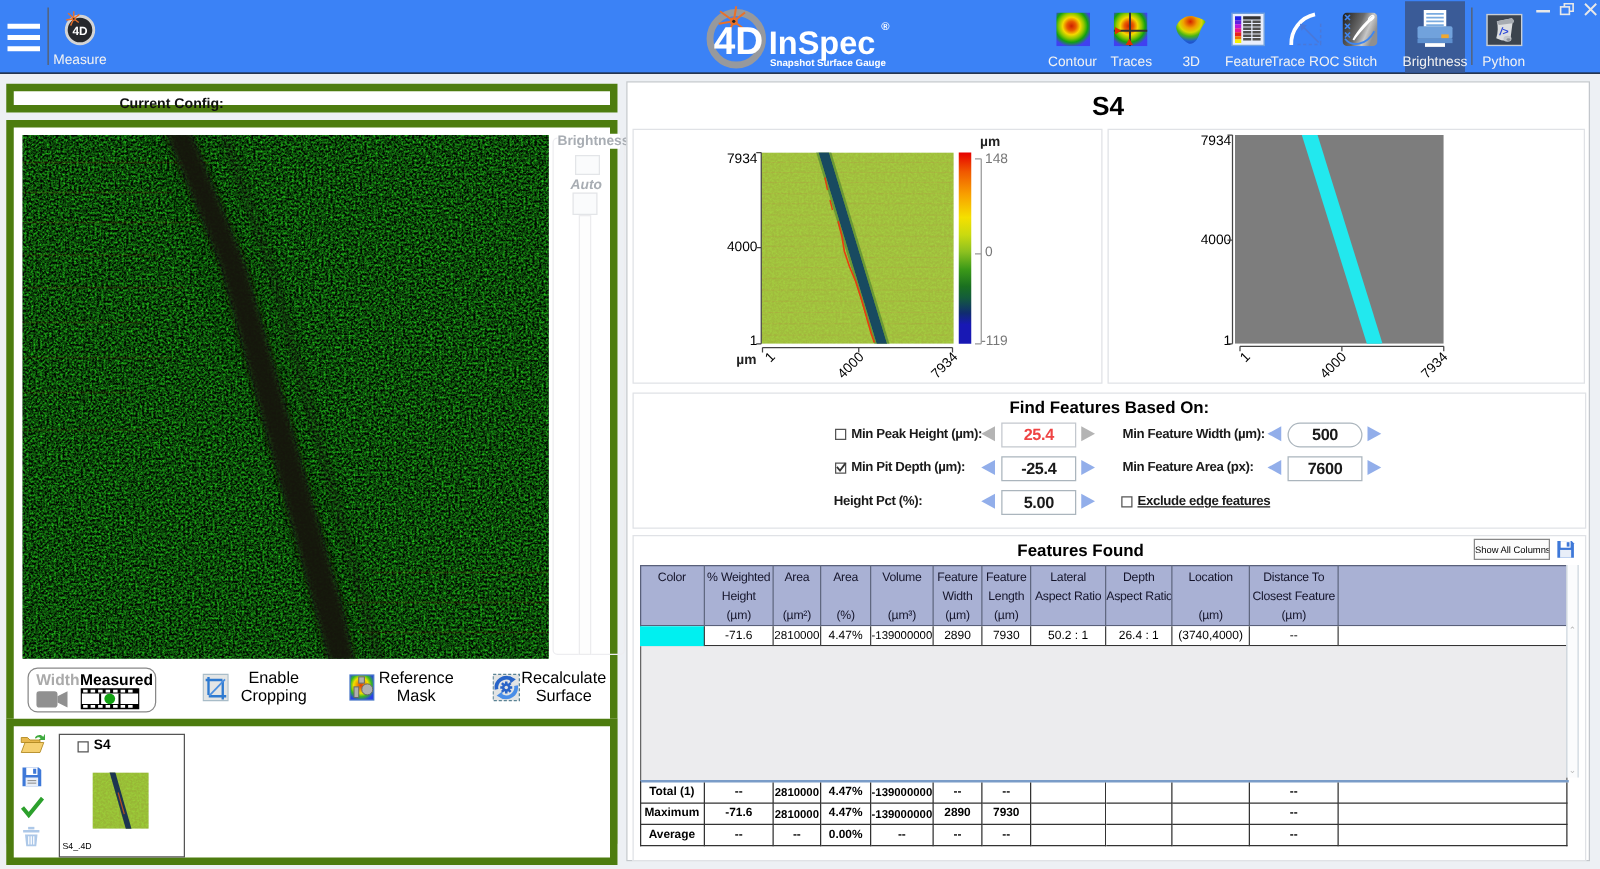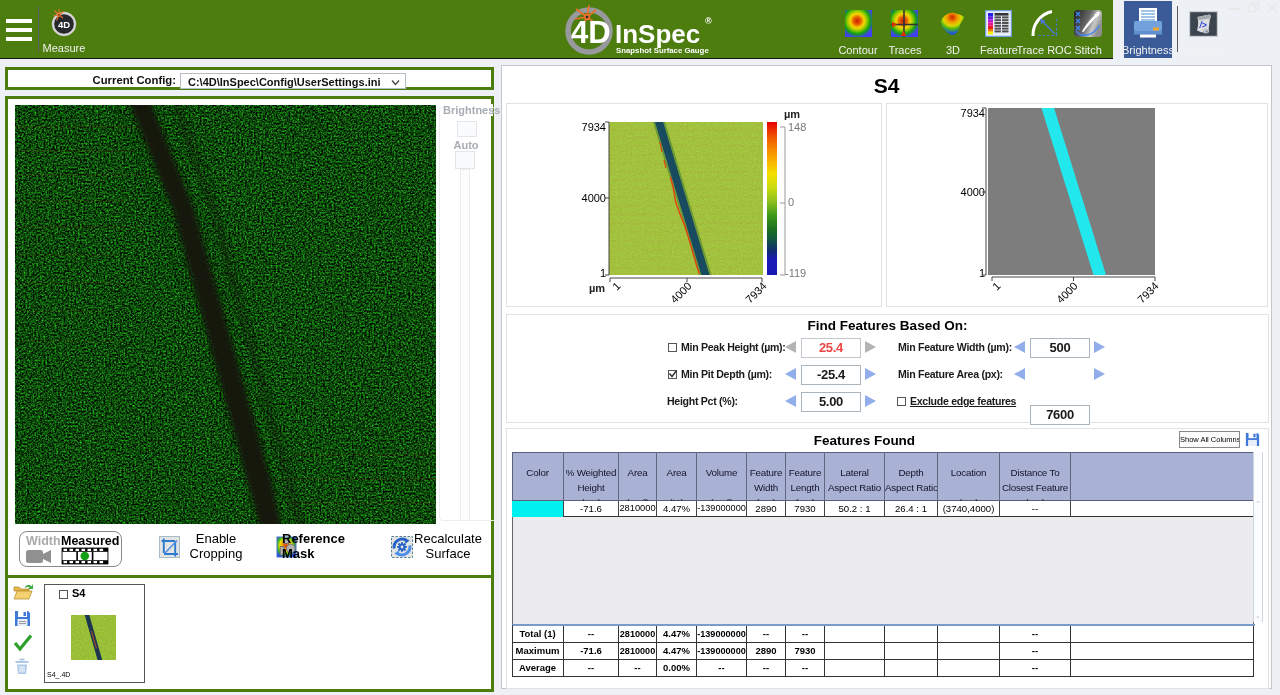--- a/index.html
+++ b/index.html
@@ -1,28 +1,28 @@
 <!DOCTYPE html>
 <html><head>
 <meta charset="utf-8">
 <style>
   html,body{margin:0;padding:0;width:1280px;height:695px;overflow:hidden;
     font-family:"Liberation Sans",sans-serif;background:#edf0f4;}
   .abs{position:absolute;}
-  .topbar{position:absolute;left:0;top:0;width:1113px;height:59px;background:#4d7c0f;border-bottom:1px solid #131519;box-sizing:border-box;}
+  .topbar{position:absolute;left:0;top:0;width:1280px;height:59px;background:#3b82f6;border-bottom:1px solid #131519;box-sizing:border-box;}
   .tlabel{position:absolute;color:#f2f2f2;font-size:11px;text-align:center;white-space:nowrap;}
-  .panelL{position:absolute;background:#fff;border:3px solid #4d7c0f;box-sizing:border-box;}
+  .panelL{position:absolute;background:#fff;border:6px solid #4d7c0f;box-sizing:border-box;}
   .panelR{position:absolute;background:#fff;border:1px solid #c3c7cc;box-sizing:border-box;}
   .subbox{position:absolute;background:#fff;border:1px solid #e0e2e6;box-sizing:border-box;}
   .spin{position:absolute;width:60px;height:20px;border:1px solid #abb5bd;box-sizing:border-box;
     background:#fff;text-align:center;font-size:13px;line-height:18px;}
   .arrL{position:absolute;width:0;height:0;border-style:solid;border-width:6.5px 11px 6.5px 0;}
   .arrR{position:absolute;width:0;height:0;border-style:solid;border-width:6.5px 0 6.5px 11px;}
   .cb{position:absolute;width:9px;height:9px;border:1px solid #555;background:#fff;box-sizing:border-box;}
-  .hdrcell{position:absolute;box-sizing:border-box;font-size:9.8px;line-height:15px;padding-top:13px;
+  .hdrcell{position:absolute;box-sizing:border-box;font-size:9.8px;line-height:15px;padding-top:3px;
     color:#14142a;text-align:center;border-right:1px solid #606880;overflow:hidden;letter-spacing:-0.2px;}
   .dcell{position:absolute;box-sizing:border-box;font-size:9.6px;color:#000;text-align:center;
     border-right:1px solid #444;line-height:15px;white-space:nowrap;overflow:hidden;}
   .scell{position:absolute;box-sizing:border-box;font-size:9.5px;font-weight:bold;color:#000;
     text-align:center;border-right:1px solid #333;border-bottom:1px solid #333;line-height:16px;
     white-space:nowrap;overflow:hidden;}
 </style>
 </head>
 <body>
 <div class="topbar" id="topbar">
@@ -191,26 +191,20 @@
     <line x1="3" y1="8" x2="14" y2="8" stroke="#e8e8e8" stroke-width="2"></line>
     <rect x="22.5" y="4.5" width="7" height="6" fill="none" stroke="#e8e8e8" stroke-width="1.3"></rect>
     <path d="M25.5,4.5 v-2.5 h7 v6 h-2.5" fill="none" stroke="#e8e8e8" stroke-width="1.3"></path>
     <path d="M42,2 l9,9 M51,2 l-9,9" stroke="#e8e8e8" stroke-width="1.5"></path>
   </svg>
 </div>
 <div id="leftside">
 
   <div class="panelL" style="left:5px;top:67px;width:489px;height:23px;">
     <div style="position:absolute;left:20px;top:4px;width:148px;text-align:right;font-size:11.3px;font-weight:bold;color:#111;">Current Config:</div>
-    <div style="position:absolute;left:172px;top:3px;width:226px;height:16px;border:1px solid #b5bcc4;background:#fff;box-sizing:border-box;">
-      <span style="position:absolute;left:7px;top:1.5px;font-size:11px;font-weight:bold;color:#111;white-space:nowrap;">C:\4D\InSpec\Config\UserSettings.ini</span>
-      <svg style="position:absolute;right:5px;top:4.5px;" width="9" height="7" viewBox="0 0 9 7">
-          <path d="M1,1.5 L4.5,5.5 L8,1.5" fill="none" stroke="#444" stroke-width="1.3"></path>
-        </svg>
-    </div>
   </div>
 
   <div class="panelL" style="left:5px;top:96px;width:489px;height:579px;">
     <svg style="position:absolute;left:7px;top:6px;" width="421" height="419" viewBox="0 0 421 419">
       <defs>
         <filter id="gnoise" x="0" y="0" width="100%" height="100%" color-interpolation-filters="sRGB">
           <feTurbulence type="fractalNoise" baseFrequency="0.55" numOctaves="3" seed="11" stitchTiles="stitch"></feTurbulence>
           <feColorMatrix type="matrix" values="0.28 0 0 0 -0.085  1.5 0 0 0 -0.45  0.22 0 0 0 -0.065  0 0 0 0 1"></feColorMatrix>
         </filter>
         <filter id="bandblur" x="-20%" y="-5%" width="140%" height="110%">
@@ -241,21 +235,21 @@
           <line x1="270" y1="398" x2="421" y2="398" opacity="0.5"></line>
       </g>
       <path d="M113,-4 L135,-4 L179,103 L257,378 L267,423 L245,423 L157,103 Z" fill="#19130a" opacity="0.96" filter="url(#bandblur)"></path>
       <path d="M160,-4 L198,103 L274,378 L286,423" fill="none" stroke="#121608" stroke-width="8" opacity="0.35" filter="url(#bandblur)"></path>
       <path d="M99,-4 L143,103 L166,185" fill="none" stroke="#0e3008" stroke-width="3.5" opacity="0.4" filter="url(#bandblur)"></path>
     </svg>
 
     <div style="position:absolute;left:431px;top:8px;width:56px;height:412px;border:1px solid #ededf0;border-radius:4px;"></div>
     <span style="position:absolute;left:435px;top:5px;width:50px;text-align:center;font-size:11px;font-weight:bold;color:#a8adb3;background:#fff;">Brightness</span>
     <div style="position:absolute;left:449px;top:22px;width:18px;height:14px;border:1px solid #e3e5e8;background:#fafbfc;"></div>
-    <span style="position:absolute;left:435px;top:40px;width:46px;text-align:center;font-size:11px;font-weight:bold;color:#a8adb3;">Auto</span>
+    <span style="position:absolute;left:435px;top:40px;width:46px;text-align:center;font-size:11px;font-weight:bold;color:#a8adb3;font-style:italic;">Auto</span>
     <div style="position:absolute;left:447px;top:52px;width:18px;height:16px;border:1px solid #e3e5e8;background:#fafbfc;"></div>
     <div style="position:absolute;left:452px;top:70px;width:8px;height:350px;border:1px solid #ececee;background:#fdfdfd;"></div>
 
     <div style="position:absolute;left:11px;top:432px;width:103px;height:36px;border:1.5px solid #888;border-radius:8px;box-sizing:border-box;">
       <span style="position:absolute;left:6px;top:2px;font-size:12.5px;font-weight:bold;color:#aaa;">Width</span>
       <svg style="position:absolute;left:6px;top:17px;" width="26" height="15" viewBox="0 0 26 15">
         <rect x="0" y="1" width="17" height="13" rx="2.5" fill="#909090"></rect>
         <path d="M17,5 l8,-4 v13 l-8,-4 z" fill="#909090"></path>
       </svg>
       <span style="position:absolute;left:41px;top:2px;font-size:12.5px;font-weight:bold;color:#000;">Measured</span>
@@ -298,21 +292,21 @@
         <stop offset="0.5" stop-color="#f0e000"></stop>
             <stop offset="0.72" stop-color="#38b820"></stop>
         <stop offset="1" stop-color="#2840e8"></stop>
       </radialGradient>
         </defs>
       <rect x="1" y="2" width="19" height="20" fill="url(#mg)" stroke="#4a78c8" stroke-width="1"></rect>
       <rect x="8" y="3.5" width="4.5" height="5" fill="#b0b0b0" stroke="#666" stroke-width="0.8"></rect>
       <rect x="4.2" y="11.5" width="3.8" height="8.5" fill="#b0b0b0" stroke="#666" stroke-width="0.8"></rect>
       <circle cx="14.8" cy="13.5" r="4.4" fill="#b0b0b0" stroke="#666" stroke-width="0.8"></circle>
     </svg>
-    <div style="position:absolute;left:274px;top:433px;width:96px;font-size:13px;color:#000;line-height:14.5px;font-weight:bold;">Reference<br>Mask</div>
+    <div style="position:absolute;left:274px;top:433px;width:96px;text-align:center;font-size:13px;color:#000;line-height:14.5px;">Reference<br>Mask</div>
     <svg style="position:absolute;left:383px;top:436px;" width="22" height="24" viewBox="0 0 22 24">
       <rect x="0.5" y="1.5" width="21" height="21" fill="#e2e4e4" stroke="#5a8294" stroke-width="1" stroke-dasharray="2.5,1.5"></rect>
       <path d="M3.2,13.5 A 8,8 0 0 1 15,5.2" fill="none" stroke="#2864c8" stroke-width="3"></path>
       <path d="M13.5,2.8 l5.2,2.6 -4.4,3.4 z" fill="#2864c8"></path>
       <path d="M18.8,10.5 A 8,8 0 0 1 7,18.8" fill="none" stroke="#4a8ee8" stroke-width="3"></path>
       <path d="M8.5,21.2 l-5.2,-2.6 4.4,-3.4 z" fill="#4a8ee8"></path>
       <g fill="#2864c8">
         <circle cx="11" cy="12" r="3.4"></circle>
         <g>
           <rect x="10" y="7.2" width="2" height="2.2"></rect>
@@ -457,34 +451,34 @@
   <div class="subbox" style="left:506px;top:314px;width:763px;height:109px;"></div>
   <div class="abs" style="left:506px;top:318px;width:763px;text-align:center;font-size:13.5px;font-weight:bold;color:#000;">Find Features Based On:</div>
   <div id="ff" style="font-size:10.6px;font-weight:bold;color:#1a1a1a;letter-spacing:-0.3px;">
     <div class="cb" style="left:668px;top:343px;"></div>
     <div class="abs" style="left:681px;top:341px;">Min Peak Height (µm):</div>
     <div class="arrL" style="left:785px;top:341px;border-color:transparent #b4b4b4 transparent transparent;"></div>
     <div class="spin" style="left:801px;top:338px;color:#ef4444;border-color:#c3c8ce;">25.4</div>
     <div class="arrR" style="left:865px;top:341px;border-color:transparent transparent transparent #b4b4b4;"></div>
     <div class="abs" style="left:898px;top:341px;">Min Feature Width (µm):</div>
     <div class="arrL" style="left:1014px;top:341px;border-color:transparent #92aeea transparent transparent;"></div>
-    <div class="spin" style="left:1030px;top:338px;">500</div>
+    <div class="spin" style="left:1030px;top:338px;border-radius:10px;">500</div>
     <div class="arrR" style="left:1094px;top:341px;border-color:transparent transparent transparent #92aeea;"></div>
 
     <div class="cb" style="left:668px;top:370px;"></div>
     <svg class="abs" style="left:668px;top:369px;" width="10" height="10" viewBox="0 0 10 10">
         <path d="M1.5,4.5 L4,7.5 L8.5,1.5" fill="none" stroke="#333" stroke-width="1.4"></path>
       </svg>
     <div class="abs" style="left:681px;top:368px;">Min Pit Depth (µm):</div>
     <div class="arrL" style="left:785px;top:368px;border-color:transparent #92aeea transparent transparent;"></div>
     <div class="spin" style="left:801px;top:365px;">-25.4</div>
     <div class="arrR" style="left:865px;top:368px;border-color:transparent transparent transparent #92aeea;"></div>
     <div class="abs" style="left:898px;top:368px;">Min Feature Area (px):</div>
     <div class="arrL" style="left:1014px;top:368px;border-color:transparent #92aeea transparent transparent;"></div>
-    <div class="spin" style="left:1030px;top:365px;margin-top:40px;">7600</div>
+    <div class="spin" style="left:1030px;top:365px;">7600</div>
     <div class="arrR" style="left:1094px;top:368px;border-color:transparent transparent transparent #92aeea;"></div>
 
     <div class="abs" style="left:667px;top:395px;">Height Pct (%):</div>
     <div class="arrL" style="left:785px;top:395px;border-color:transparent #92aeea transparent transparent;"></div>
     <div class="spin" style="left:801px;top:392px;">5.00</div>
     <div class="arrR" style="left:865px;top:395px;border-color:transparent transparent transparent #92aeea;"></div>
     <div class="cb" style="left:897px;top:397px;"></div>
     <div class="abs" style="left:910px;top:395px;text-decoration:underline;">Exclude edge features</div>
   </div>
 

